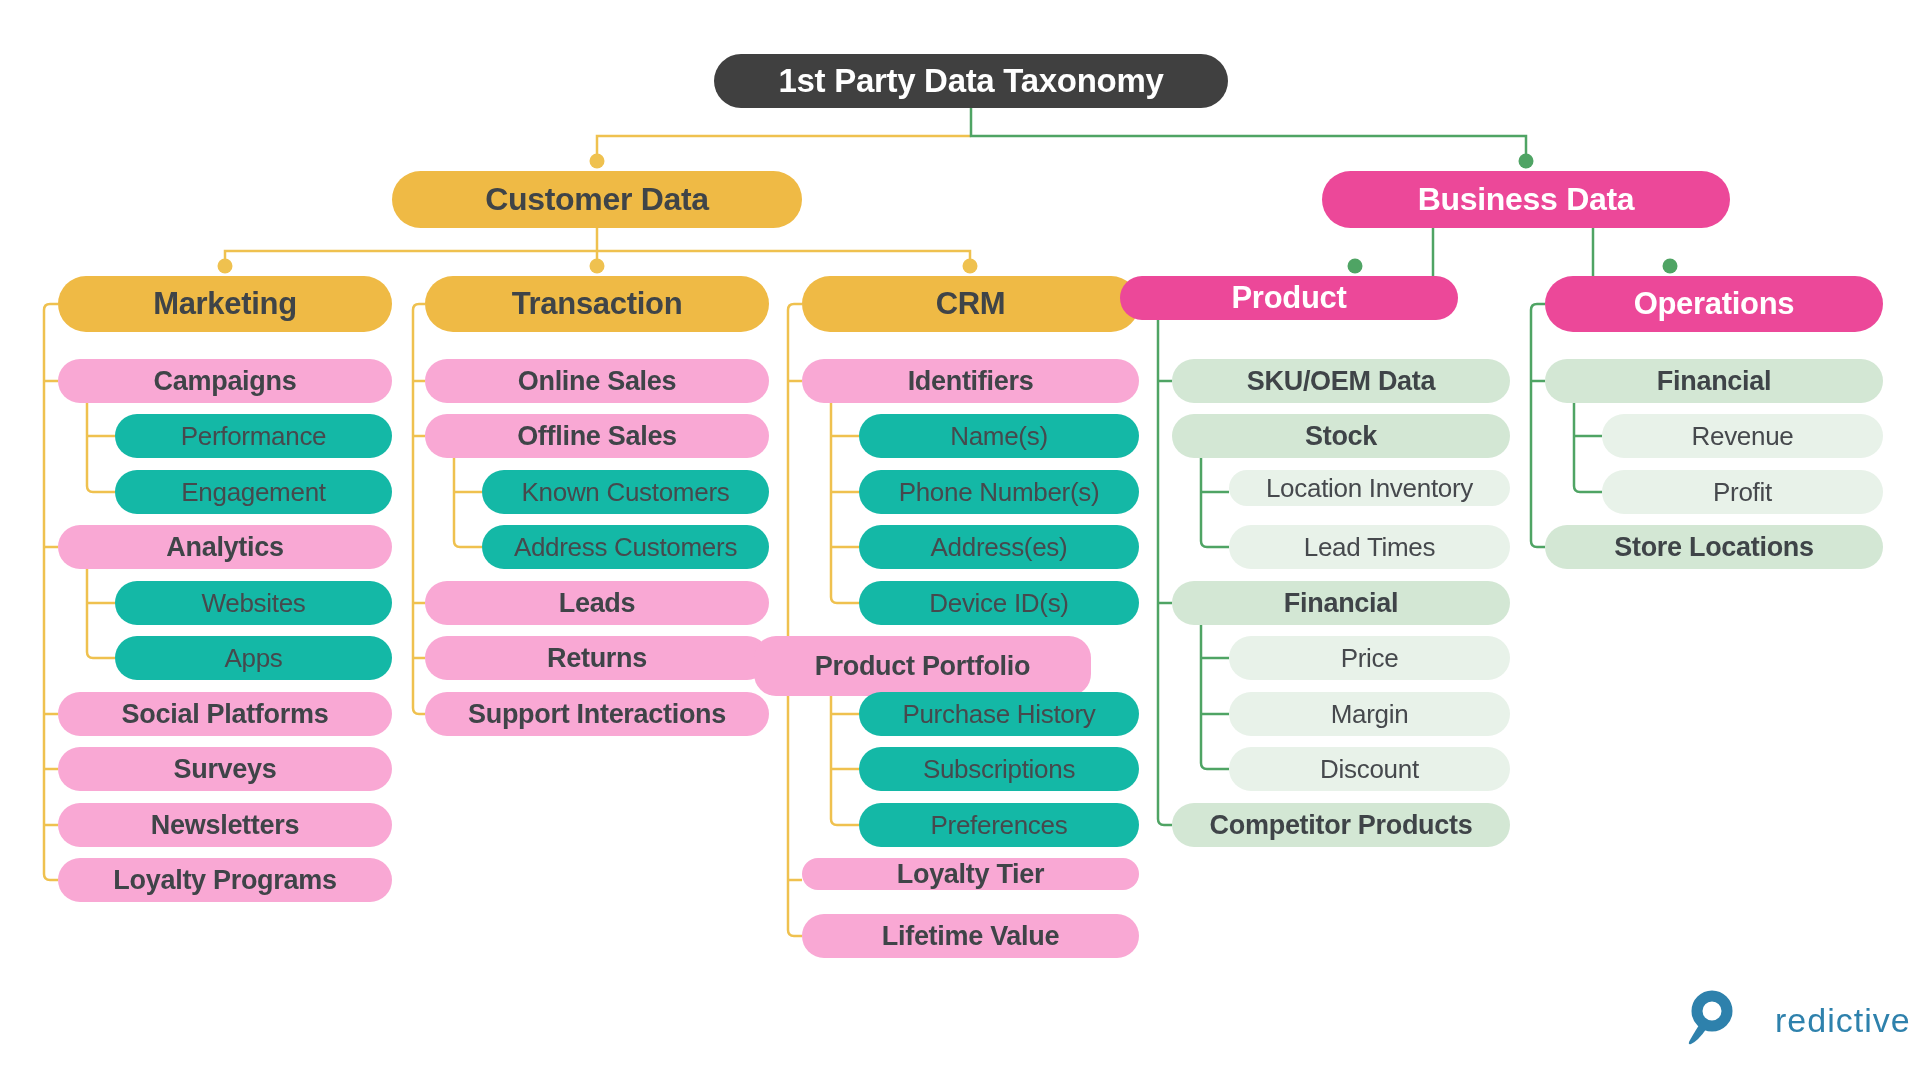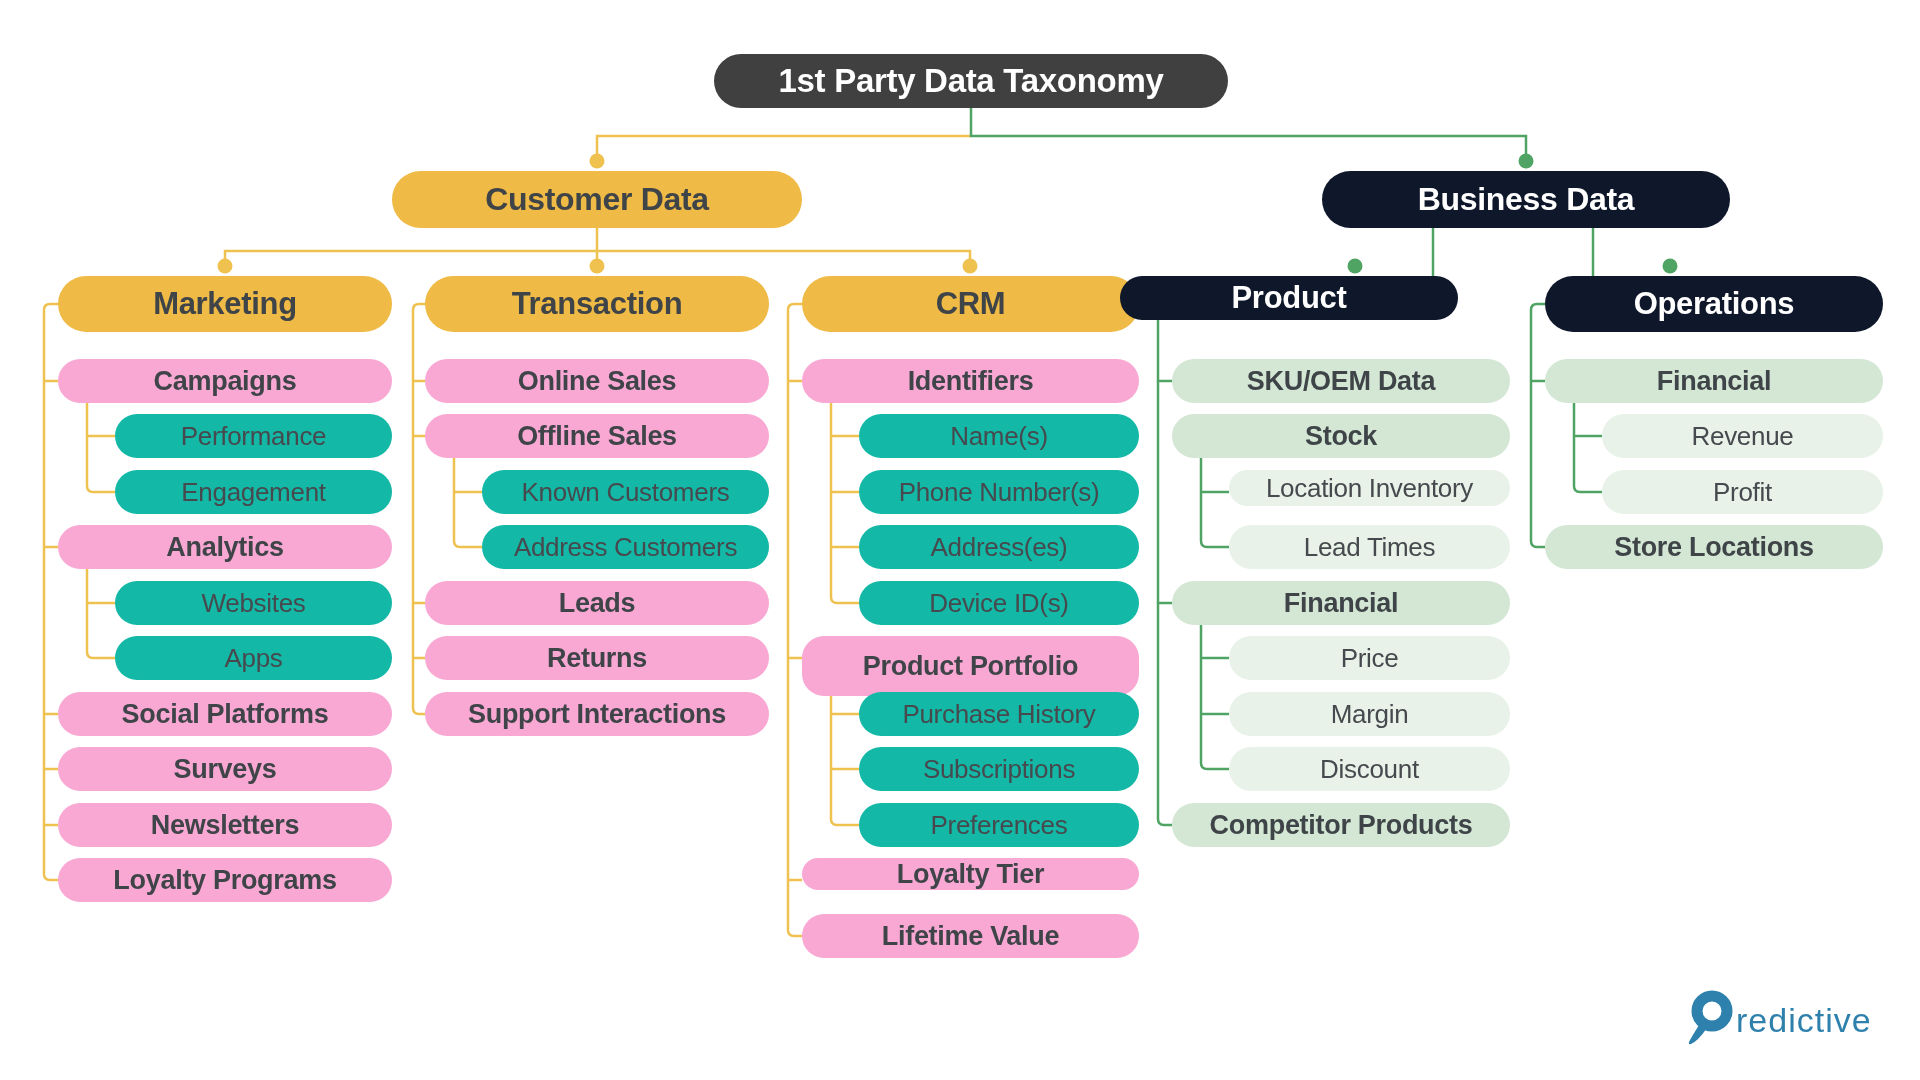--- a/index.html
+++ b/index.html
@@ -9,28 +9,28 @@
   }
   .wires{position:absolute;left:0;top:0;}
   .node{
     position:absolute;display:flex;align-items:center;justify-content:center;
     box-sizing:border-box;white-space:nowrap;letter-spacing:-0.3px;
   }
   .root{background:#404040;color:#ffffff;font-weight:700;font-size:33px;border-radius:27px;}
   .l1{font-weight:700;font-size:32px;border-radius:29px;}
   .l2{font-weight:700;font-size:31px;border-radius:28px;}
   .gold-deep{background:#EFBA45;color:#3F4448;}
-  .green-deep{background:#0f172a;color:#ffffff;}
+  .green-deep{background:#ec4899;color:#ffffff;}
   .l3{font-weight:700;font-size:27px;color:#3F4448;border-radius:22px;}
   .l4{font-weight:400;font-size:26px;color:#46494D;border-radius:22px;}
   .y3{background:#f9a8d4;}
   .y4{background:#14b8a6;}
   .g3{background:#D3E7D4;}
   .g4{background:#E8F2E9;}
-  .logo{position:absolute;left:1686px;top:984px;display:flex;align-items:center;}
+  .logo{position:absolute;left:1686px;top:984px;display:flex;align-items:center;gap:39px;}
   .logo-text{color:#2E81AC;font-size:34px;font-weight:400;letter-spacing:1px;margin-left:2px;margin-top:6px;}
 </style>
 </head>
 <body>
 
 <div class="canvas">
 
   <svg class="wires" width="1920" height="1080" viewBox="0 0 1920 1080">
 
     <g stroke="#EFC14F" stroke-width="2.5" fill="none">
@@ -126,21 +126,21 @@
   <div class="node l4 y4" style="left:482px;top:525px;width:287px;height:44px">Address Customers</div>
   <div class="node l3 y3" style="left:425px;top:581px;width:344px;height:44px">Leads</div>
   <div class="node l3 y3" style="left:425px;top:636px;width:344px;height:44px">Returns</div>
   <div class="node l3 y3" style="left:425px;top:692px;width:344px;height:44px">Support Interactions</div>
 
   <div class="node l3 y3" style="left:802px;top:359px;width:337px;height:44px">Identifiers</div>
   <div class="node l4 y4" style="left:859px;top:414px;width:280px;height:44px">Name(s)</div>
   <div class="node l4 y4" style="left:859px;top:470px;width:280px;height:44px">Phone Number(s)</div>
   <div class="node l4 y4" style="left:859px;top:525px;width:280px;height:44px">Address(es)</div>
   <div class="node l4 y4" style="left:859px;top:581px;width:280px;height:44px">Device ID(s)</div>
-  <div class="node l3 y3" style="left:802px;top:636px;width:337px;height:60px">Product Portfolio</div>
+  <div class="node l3 y3" style="left:754px;top:636px;width:337px;height:60px">Product Portfolio</div>
   <div class="node l4 y4" style="left:859px;top:692px;width:280px;height:44px">Purchase History</div>
   <div class="node l4 y4" style="left:859px;top:747px;width:280px;height:44px">Subscriptions</div>
   <div class="node l4 y4" style="left:859px;top:803px;width:280px;height:44px">Preferences</div>
   <div class="node l3 y3" style="left:802px;top:858px;width:337px;height:32px">Loyalty Tier</div>
   <div class="node l3 y3" style="left:802px;top:914px;width:337px;height:44px">Lifetime Value</div>
 
   <div class="node l3 g3" style="left:1172px;top:359px;width:338px;height:44px">SKU/OEM Data</div>
   <div class="node l3 g3" style="left:1172px;top:414px;width:338px;height:44px">Stock</div>
   <div class="node l4 g4" style="left:1229px;top:470px;width:281px;height:36px">Location Inventory</div>
   <div class="node l4 g4" style="left:1229px;top:525px;width:281px;height:44px">Lead Times</div>

